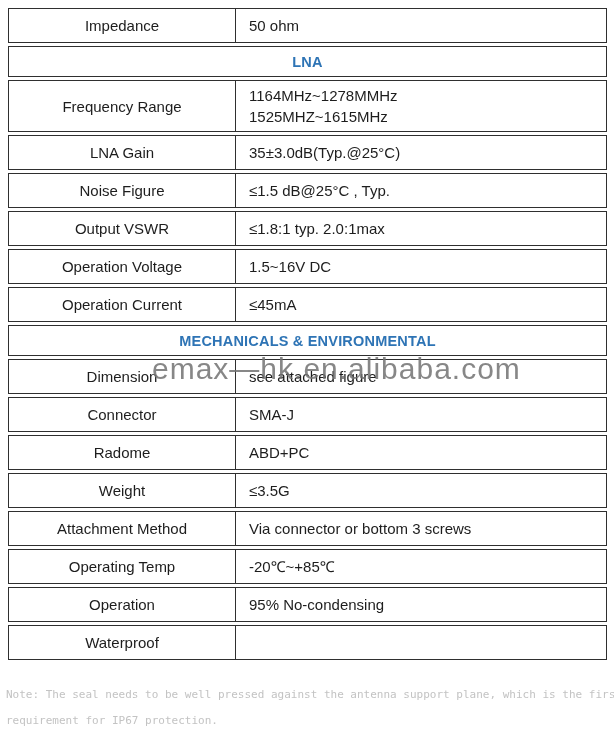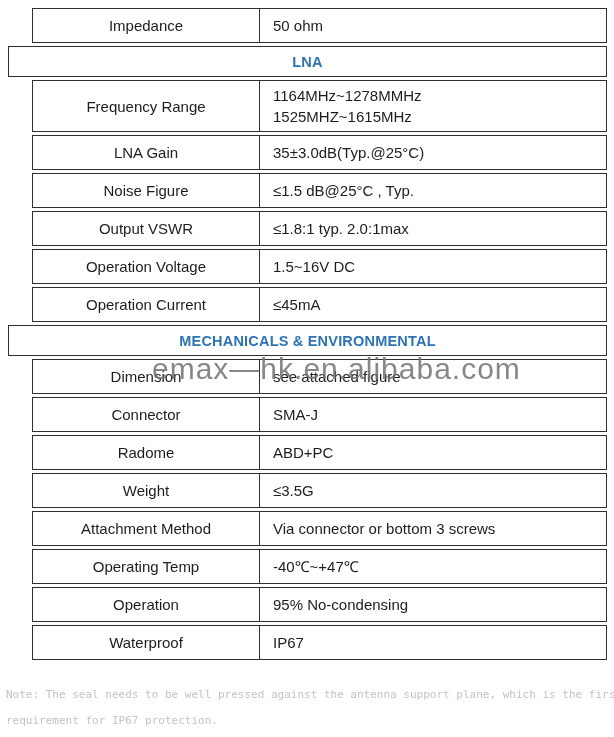--- a/index.html
+++ b/index.html
@@ -14,21 +14,21 @@
     position: absolute;
     left: 8px; top: 8px;
     width: 599px;
   }
   .row {
     display: flex;
     border: 1.5px solid #2f2f2f;
     margin-bottom: 3px;
     background: #ffffff;
   }
-  .row.data { min-height: 35px; margin-left: 24px; }
+  .row.data { min-height: 35px; }
   .row.section { min-height: 31px; align-items: center; justify-content: center; text-align: right; }
   .cell-label {
     width: 227px;
     flex: 0 0 227px;
     border-right: 1.5px solid #2f2f2f;
     display: flex;
     align-items: center;
     justify-content: center;
     text-align: center;
     font-size: 15px;
@@ -153,34 +153,31 @@
     </div>
     <div class="row data">
       <div class="cell-label">Attachment Method</div>
       <div class="cell-value">
         <div class="vline">Via connector or bottom 3 screws</div>
       </div>
     </div>
     <div class="row data">
       <div class="cell-label">Operating Temp</div>
       <div class="cell-value">
-        <div class="vline">-40℃~+47℃</div>
+        <div class="vline">-20℃~+85℃</div>
       </div>
     </div>
     <div class="row data">
       <div class="cell-label">Operation</div>
       <div class="cell-value">
         <div class="vline">95% No-condensing</div>
       </div>
     </div>
     <div class="row data">
       <div class="cell-label">Waterproof</div>
-      <div class="cell-value">
-        <div class="vline">IP67</div>
-      </div>
     </div>
   </div>
 
 <div class="watermark">emax—hk.en.alibaba.com</div>
 
 <div class="footer-note">
   <div>Note: The seal needs to be well pressed against the antenna support plane, which is the first</div>
   <div>requirement for IP67 protection.</div>
 </div>
 

